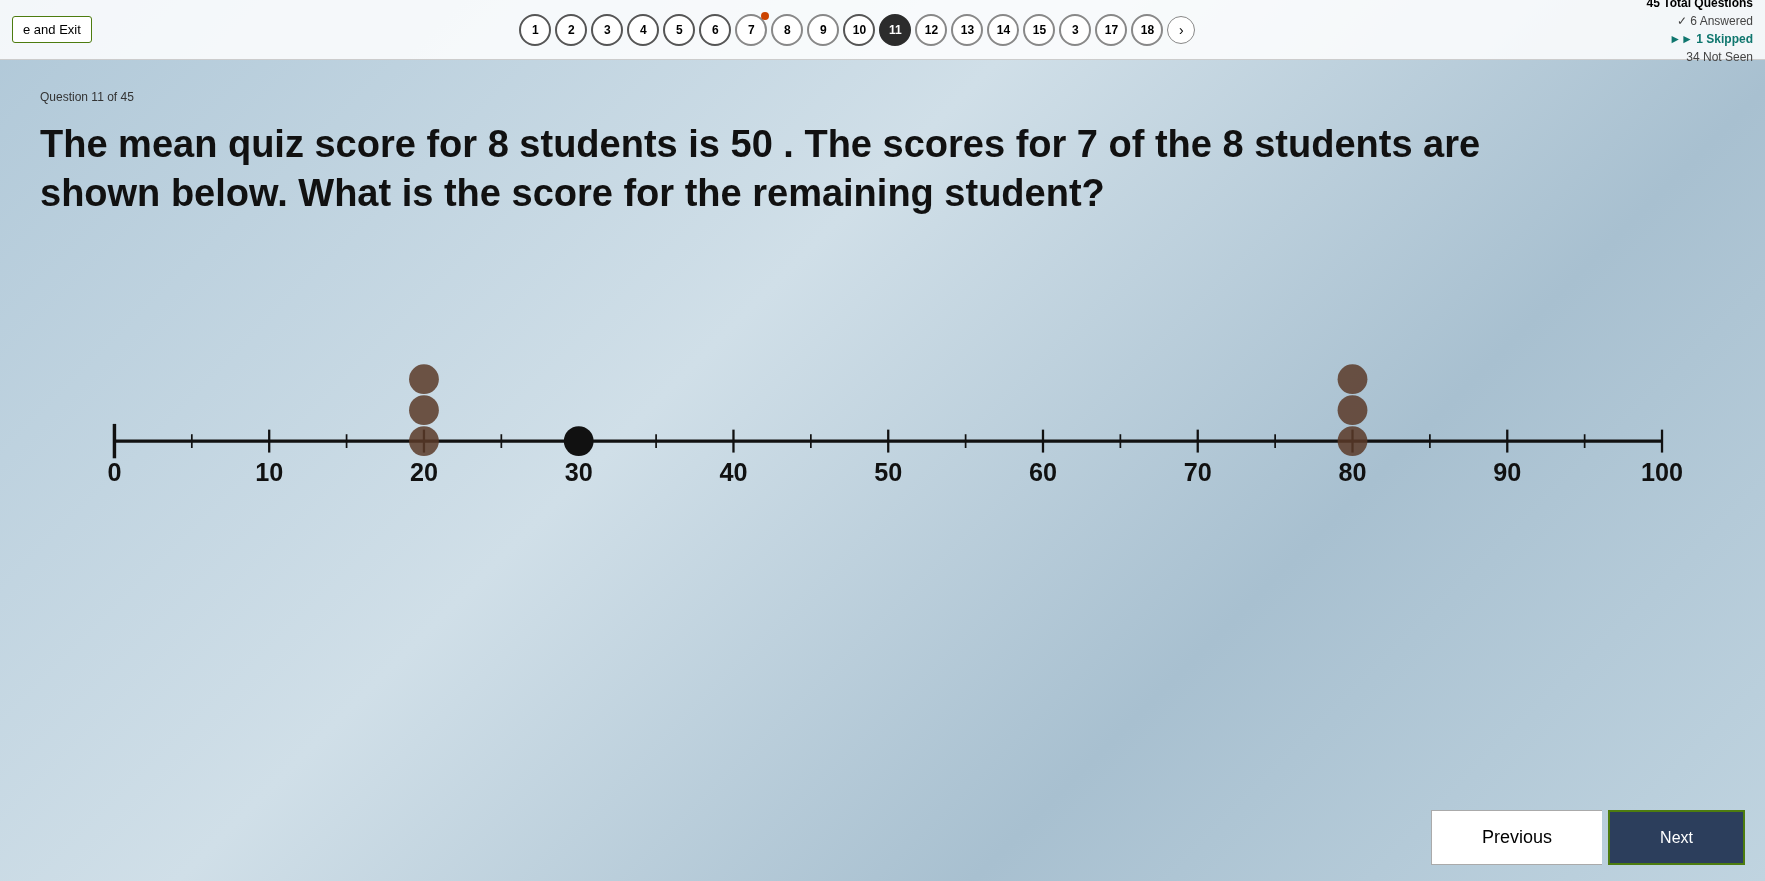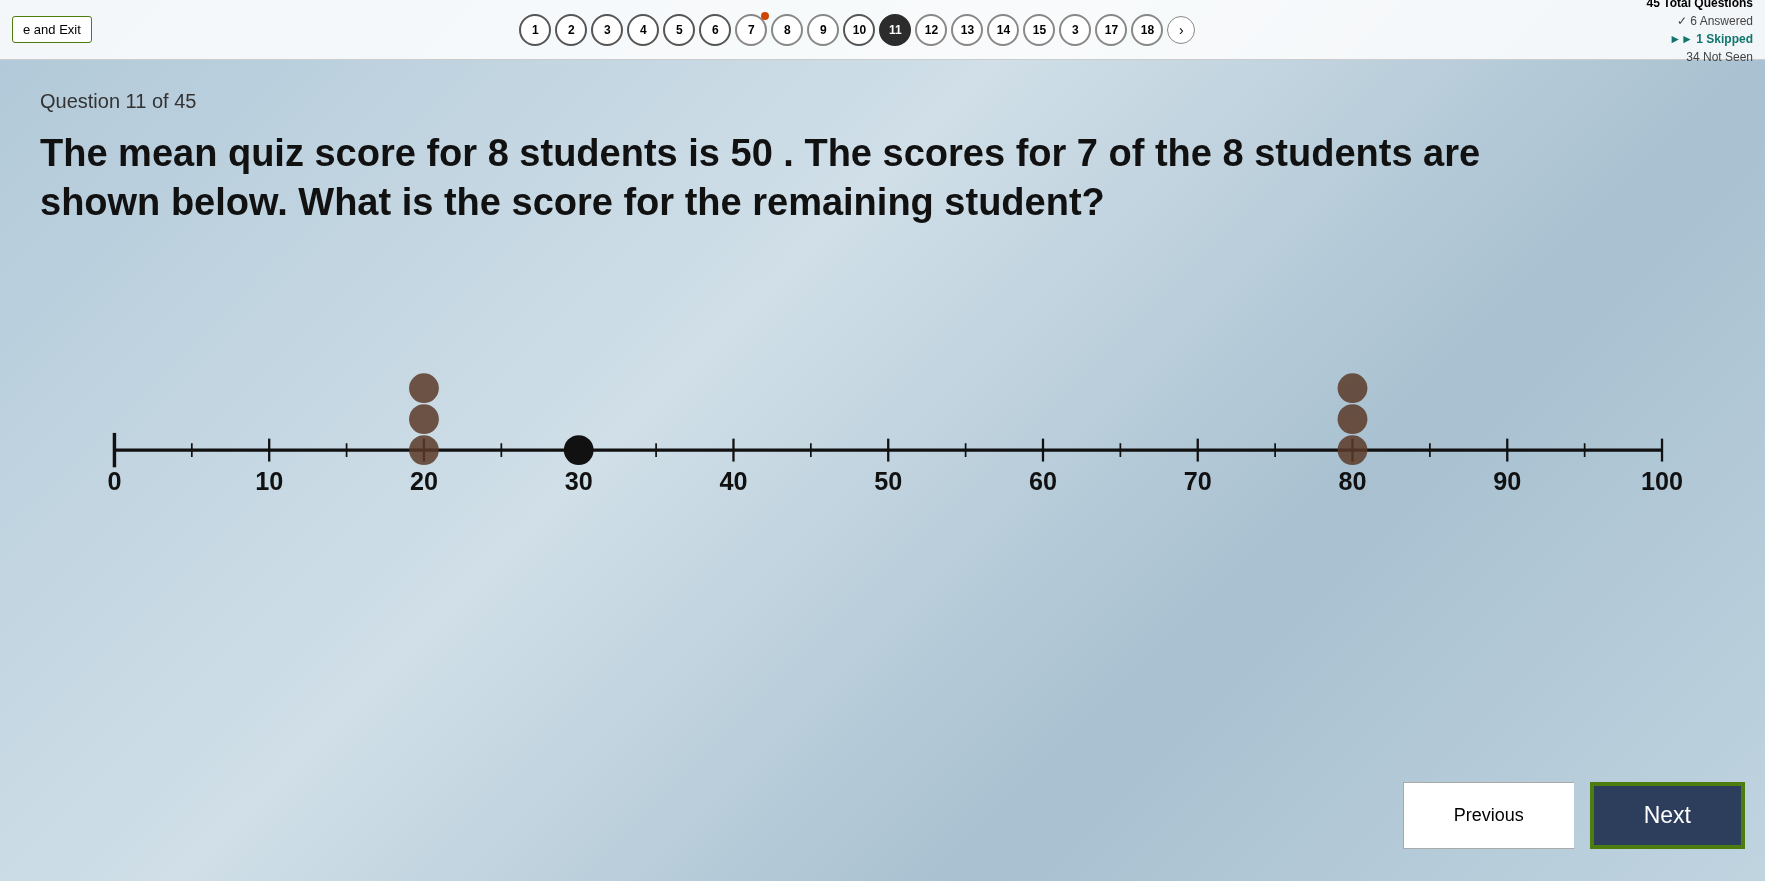--- a/index.html
+++ b/index.html
@@ -114,21 +114,21 @@
     .stats-panel .not-seen { color: #444; }
 
     
     .main-content {
       position: relative;
       z-index: 5;
       padding: 30px 40px 20px 40px;
     }
 
     .question-label {
-      font-size: 20px;
+      font-size: 12px;
       color: #333;
       margin-bottom: 16px;
       font-weight: normal;
     }
 
     .question-text {
       font-size: 38px;
       font-weight: bold;
       color: #111;
       line-height: 1.3;
@@ -143,43 +143,43 @@
       padding: 60px 0 60px 0;
     }
 
     .number-line-svg {
       width: 100%;
     }
 
     
     .bottom-bar {
       position: absolute;
-      bottom: 32px;
+      bottom: 16px;
       right: 20px;
       display: flex;
-      gap: 16px;
+      gap: 6px;
       z-index: 10;
       justify-content: center;
     }
 
     .prev-btn {
       background: white;
       border: 1px solid #aaa;
       padding: 16px 50px;
       font-size: 18px;
       cursor: pointer;
       border-right: none;
     }
 
     .next-btn {
       background: #2c3e5c;
       color: white;
-      border: 4px solid #4d7c0f;
+      border: 2px solid #4d7c0f;
       padding: 16px 50px;
-      font-size: 23px;
+      font-size: 16px;
       cursor: pointer;
     }
   </style>
 </head>
 <body>
 
 <div class="bg-overlay"></div>
 
 <div class="header">
   <button class="save-exit-btn">e and Exit</button>

